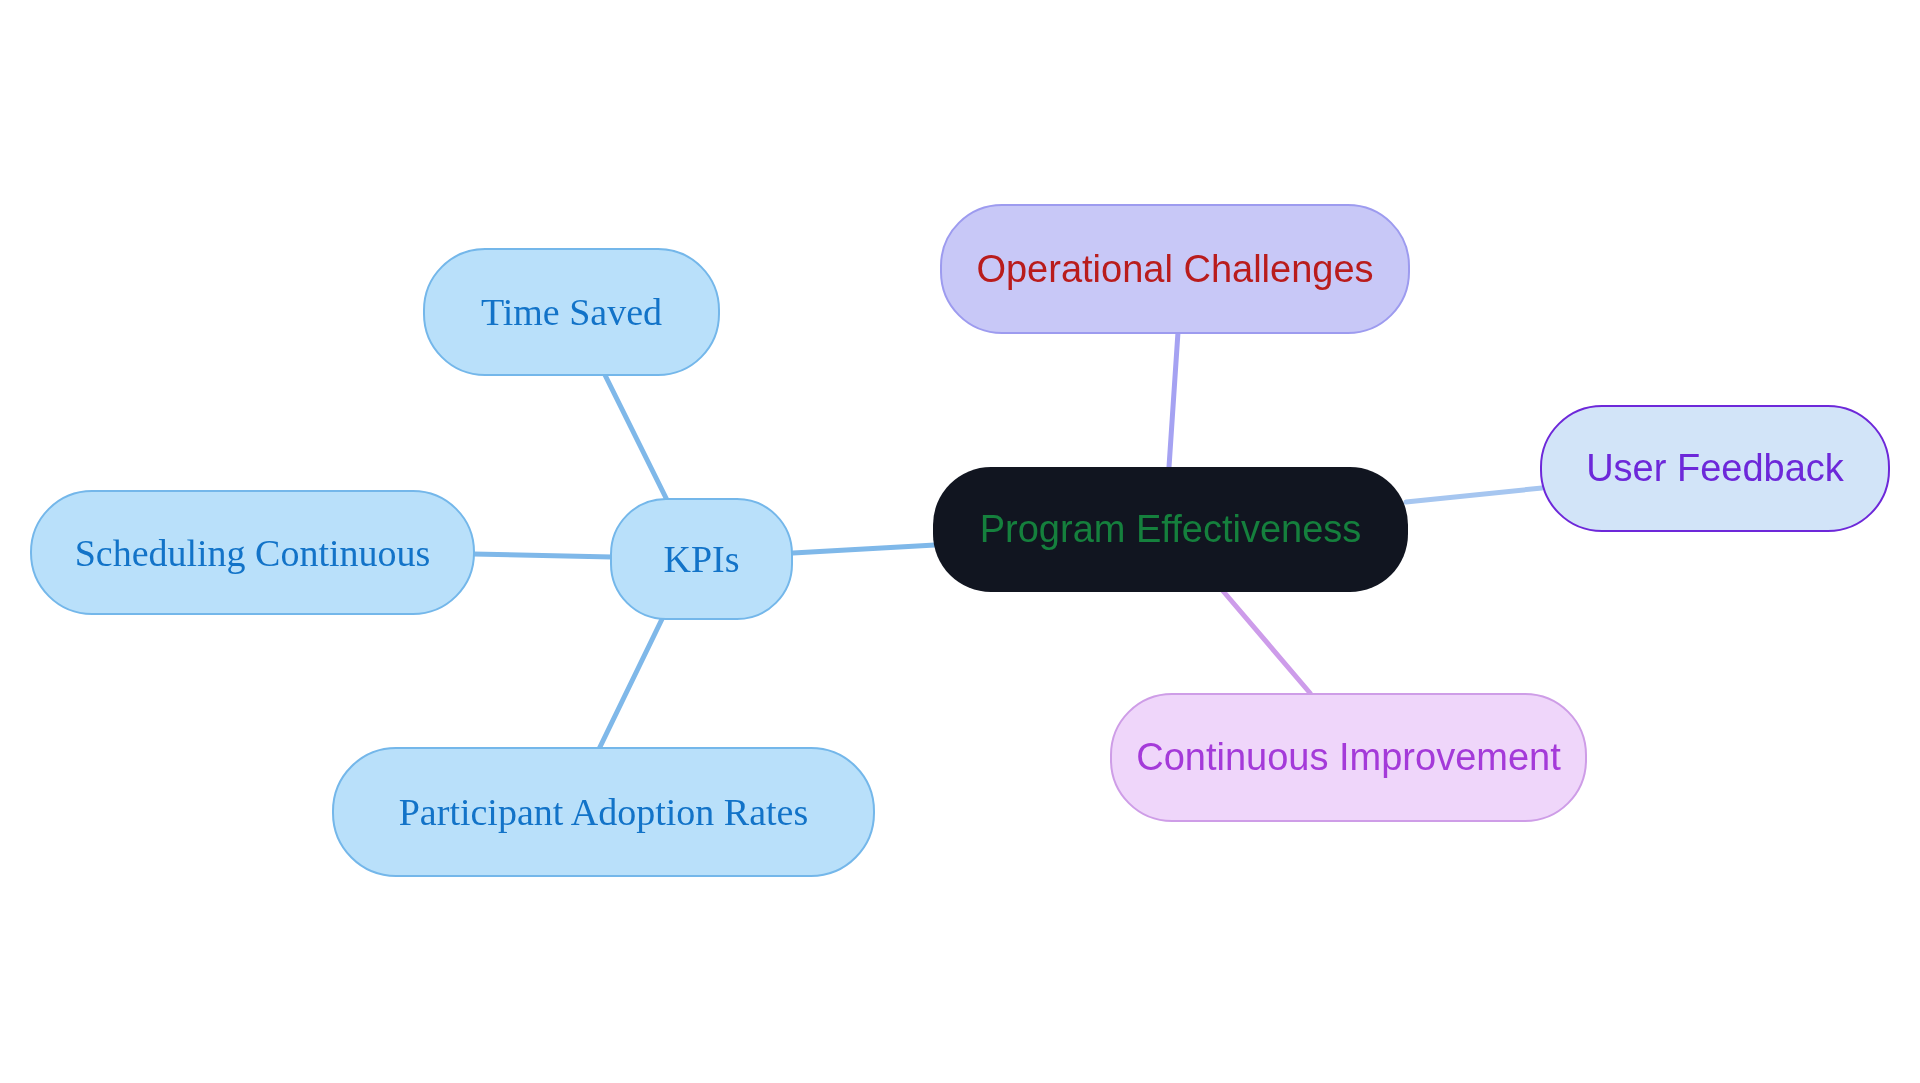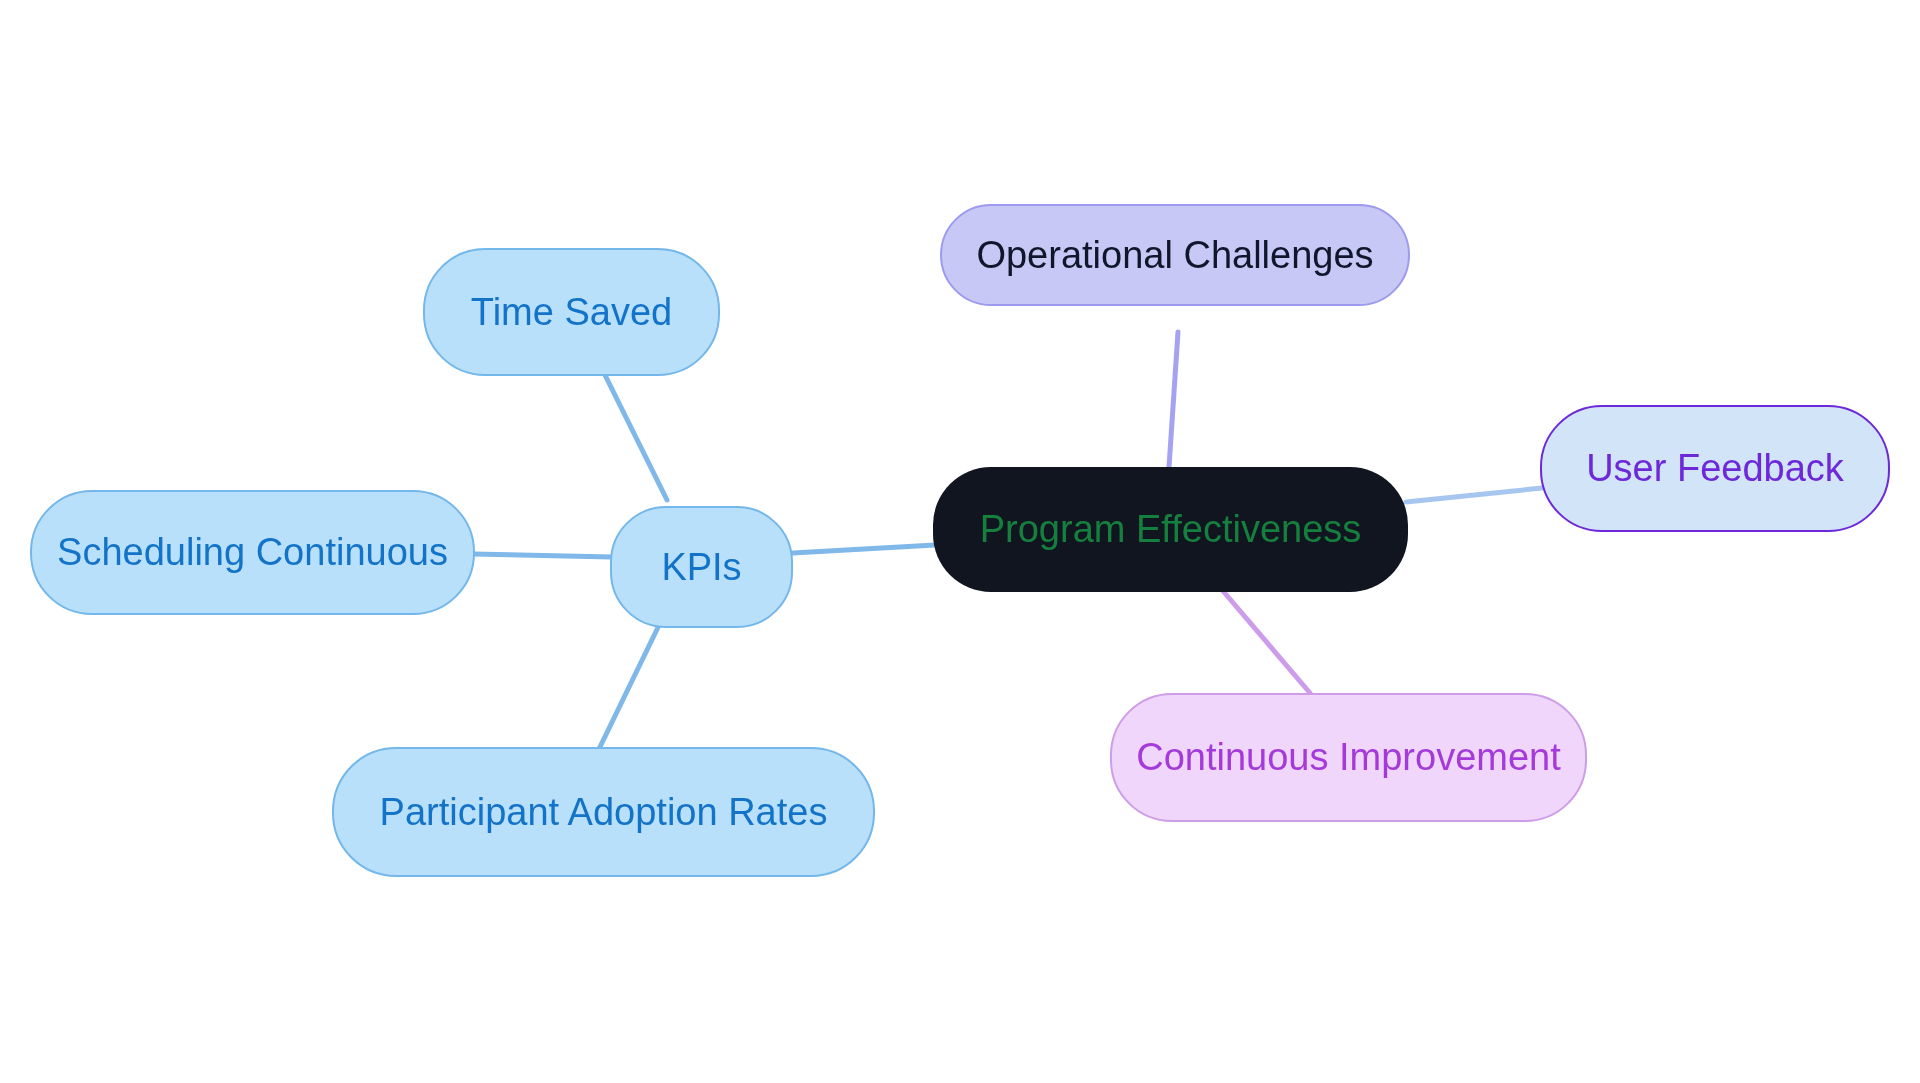--- a/index.html
+++ b/index.html
@@ -35,53 +35,53 @@
     font-size: 38px;
     font-weight: 400;
     white-space: nowrap;
     cursor: pointer;
     z-index: 2;
   }
   .node-blue {
     background: #b9e0fa;
     border: 2px solid #74b7ea;
     color: #1273c8;
+    font-family: Liberation Serif, serif;
   }
   .node-central {
     left: 933px; top: 467px; width: 475px; height: 125px;
     background: #111520;
     color: #15803d;
     border-radius: 58px;
   }
   .node-opch {
-    left: 940px; top: 204px; width: 470px; height: 102px;
+    left: 940px; top: 204px; width: 470px; height: 130px;
     background: #c8c8f7;
     border: 2px solid #9d9bef;
-    color: #0f172a;
+    color: #b91c1c;
     border-radius: 62px;
   }
   .node-userfb {
     left: 1540px; top: 405px; width: 350px; height: 127px;
     background: #d2e4f8;
     border: 2px solid #6d28d9;
     color: #6d28d9;
     border-radius: 62px;
     text-align: right;
   }
   .node-contimp {
     left: 1110px; top: 693px; width: 477px; height: 129px;
     background: #efd6fa;
     border: 2px solid #ce9de7;
     color: #a43ad9;
     border-radius: 62px;
   }
   .node-kpis {
     left: 610px; top: 498px; width: 183px; height: 122px;
     border-radius: 56px;
-    margin-top: 8px;
   }
   .node-timesaved {
     left: 423px; top: 248px; width: 297px; height: 128px;
     border-radius: 62px;
   }
   .node-schedconf {
     left: 30px; top: 490px; width: 445px; height: 125px;
     border-radius: 62px;
   }
   .node-particip {

